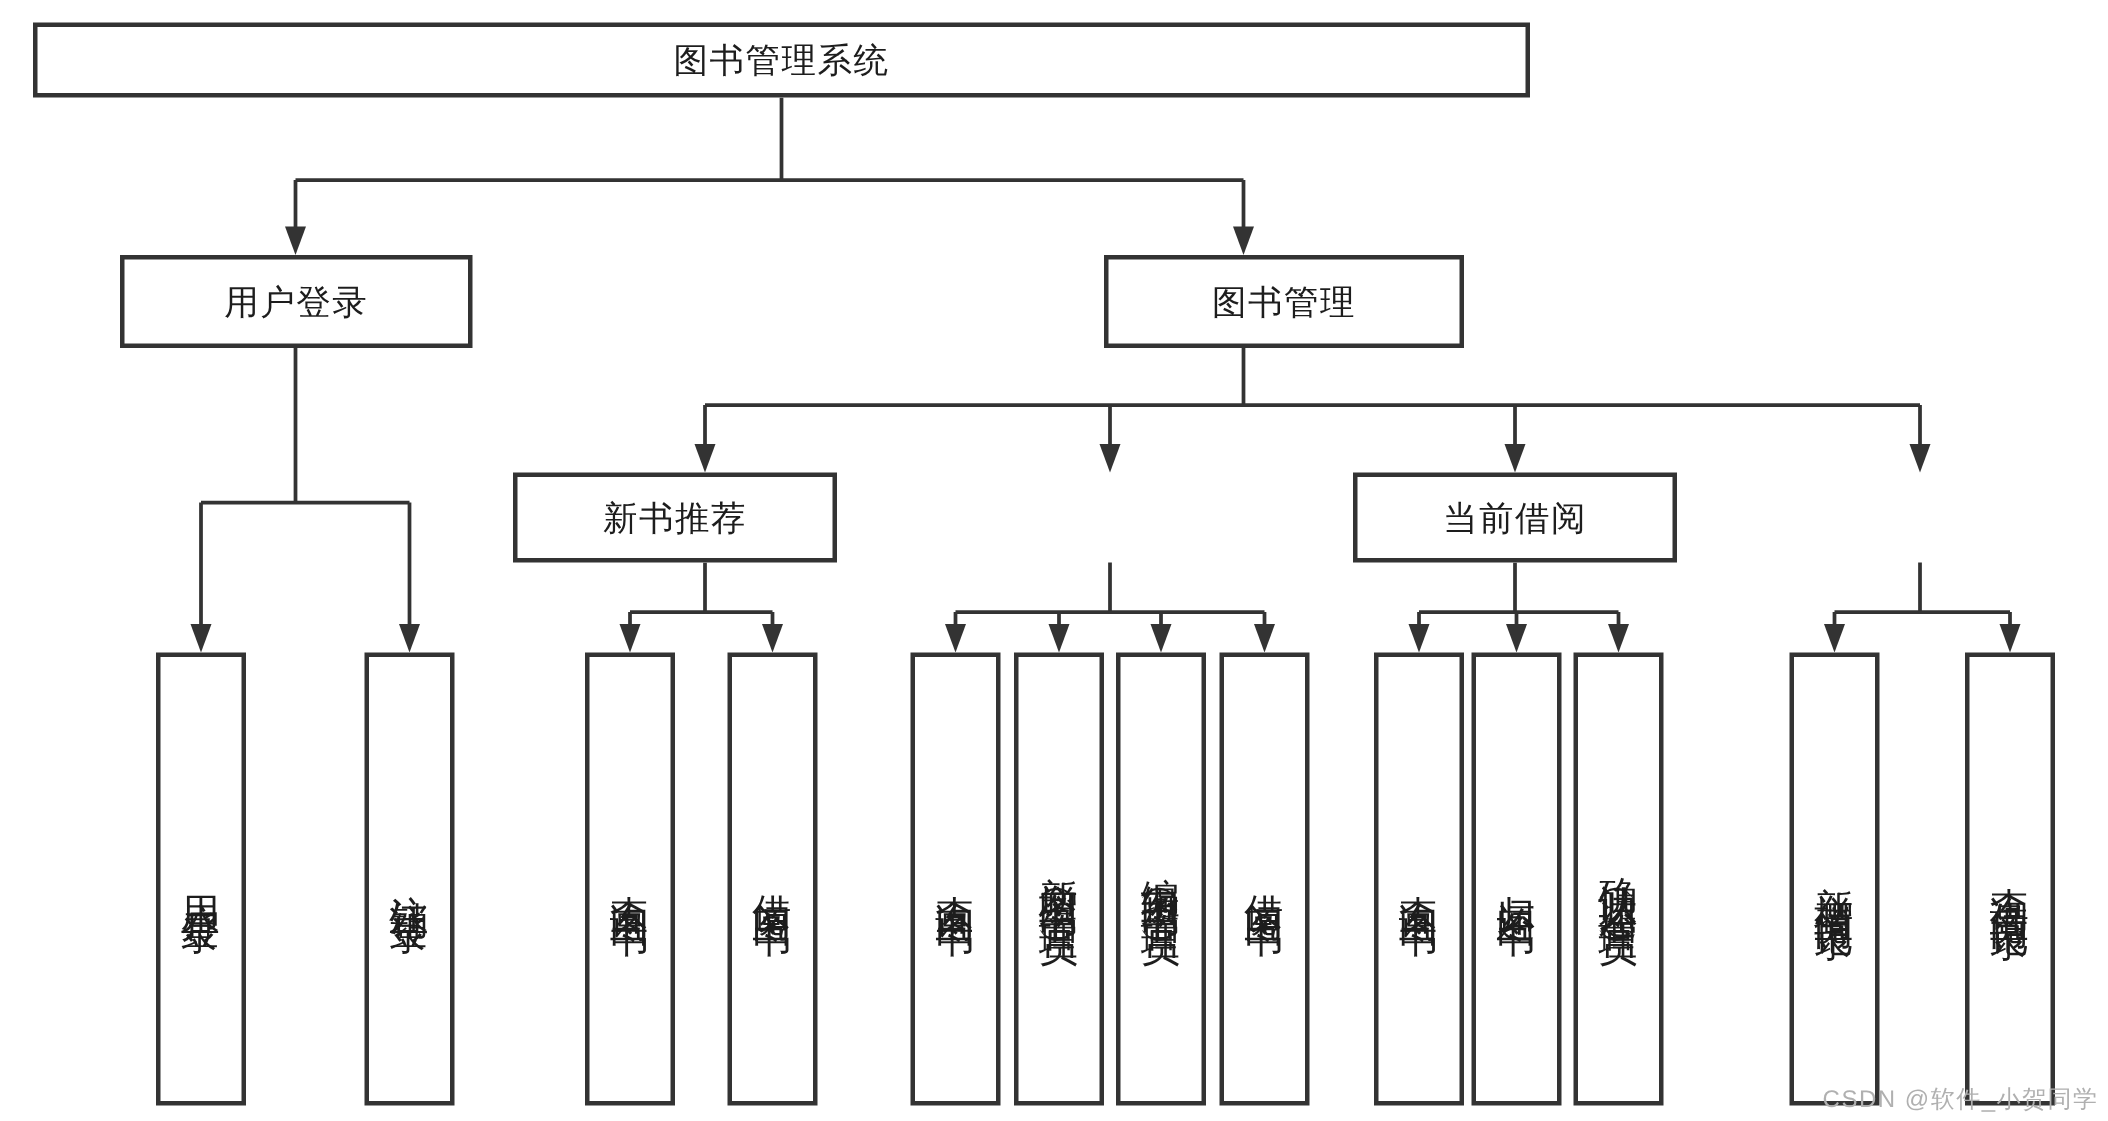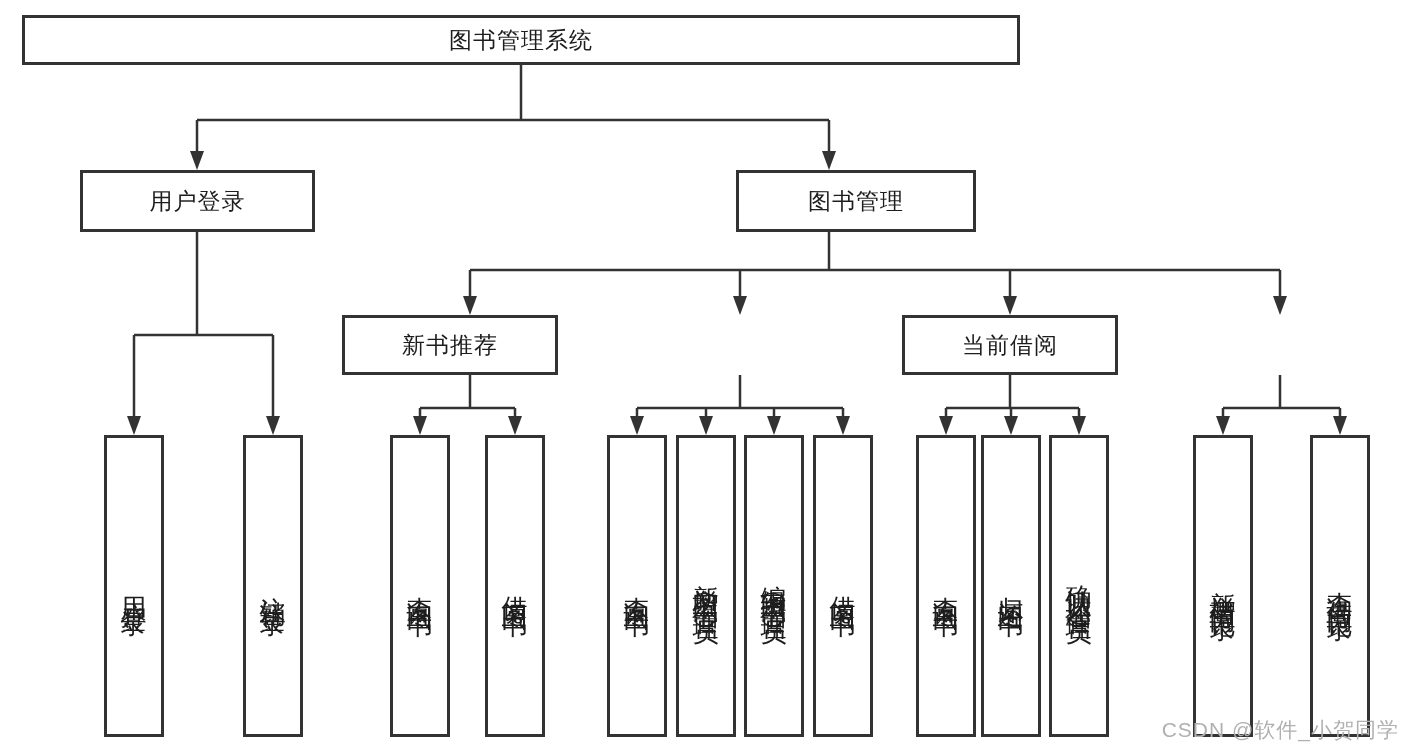--- a/index.html
+++ b/index.html
@@ -46,21 +46,21 @@
     letter-spacing: 5px;
     line-height: 1;
   }
   .root-node   { left: 22px;  top: 15px;  width: 998px; height: 50px; }
   .l2-node     { top: 170px; height: 62px; }
   .l3-node     { top: 315px; width: 216px; height: 60px; }
   .watermark {
     position: absolute;
     right: 6px;
     bottom: 3px;
-    font-size: 21px;
+    font-size: 16px;
     color: #b0b0b0;
     letter-spacing: 1px;
     z-index: 5;
     white-space: nowrap;
   }
 </style>
 </head>
 <body>
 
 <div class="canvas">

